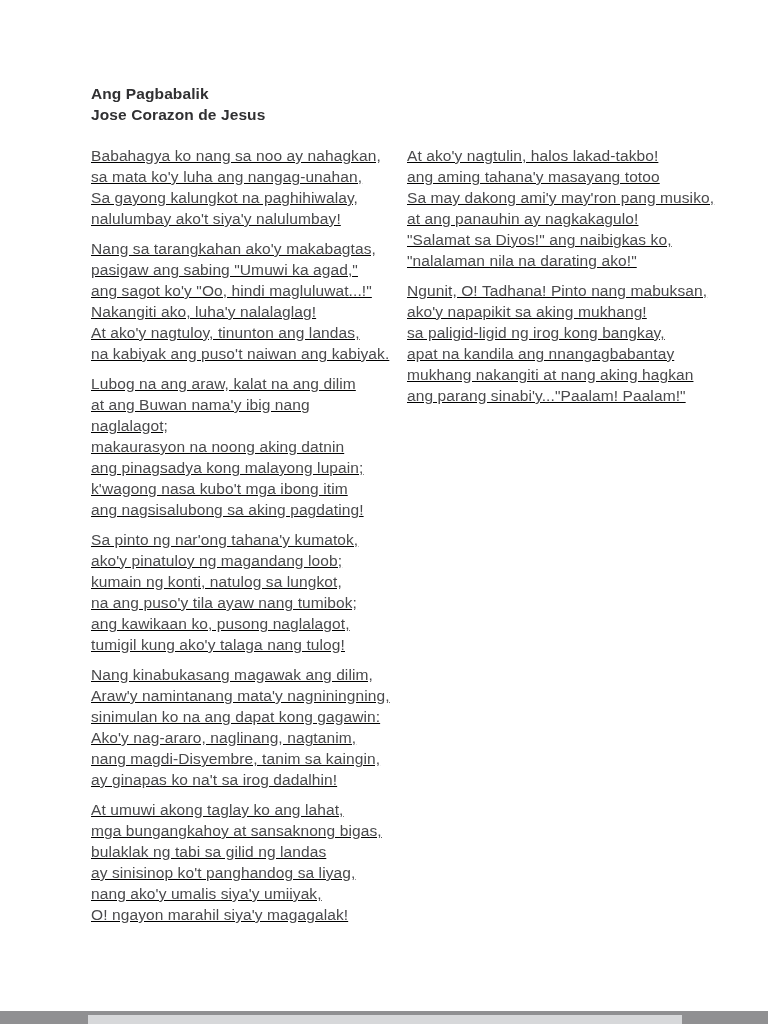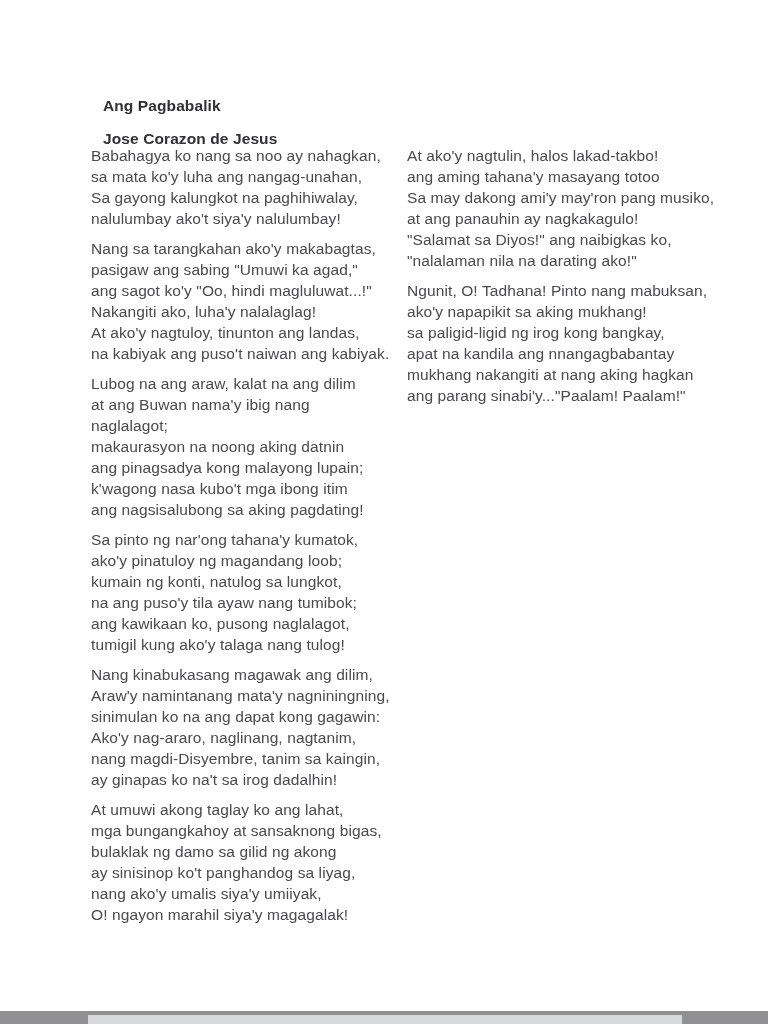--- a/index.html
+++ b/index.html
@@ -16,30 +16,30 @@
     font-family:"Liberation Sans", sans-serif;
   }
   .page{
     position:absolute;left:0;top:0;right:0;bottom:13px;
     background:var(--page-bg);
   }
   .poem-header{
     position:absolute;left:91px;top:83px;
   }
   .poem-title,.poem-author{
-    margin:12px;font-size:15.5px;font-weight:bold;line-height:21px;
+    margin:0;font-size:15.5px;font-weight:bold;line-height:21px;
     color:var(--title-color);letter-spacing:.1px;
   }
   .columns{
     position:absolute;left:91px;top:145px;right:10px;
     display:flex;align-items:flex-start;
   }
   .column{display:block;}
-  .column.left{width:316px;flex:0 0 316px;}
-  .column.right{flex:1;}
+  .column.left{width:316px;flex:0 0 316px;text-decoration:underline;}
+  .column.right{flex:1;text-decoration:underline;}
   .stanza{margin:0 0 9px 0;}
   .line{
     font-size:15.5px;line-height:21px;color:var(--text-color);
     white-space:nowrap;letter-spacing:.1px;
   }
   .page-gap{
     position:absolute;left:0;right:0;bottom:0;height:13px;
     background:var(--gap-bg);
   }
   .next-page-edge{
@@ -94,21 +94,21 @@
           <div class="line">Nang kinabukasang magawak ang dilim,</div>
           <div class="line">Araw'y namintanang mata'y nagniningning,</div>
           <div class="line">sinimulan ko na ang dapat kong gagawin:</div>
           <div class="line">Ako'y nag-araro, naglinang, nagtanim,</div>
           <div class="line">nang magdi-Disyembre, tanim sa kaingin,</div>
           <div class="line">ay ginapas ko na't sa irog dadalhin!</div>
         </div>
         <div class="stanza">
           <div class="line">At umuwi akong taglay ko ang lahat,</div>
           <div class="line">mga bungangkahoy at sansaknong bigas,</div>
-          <div class="line">bulaklak ng damo sa gilid ng akong</div>
+          <div class="line">bulaklak ng tabi sa gilid ng landas</div>
           <div class="line">ay sinisinop ko't panghandog sa liyag,</div>
           <div class="line">nang ako'y umalis siya'y umiiyak,</div>
           <div class="line">O! ngayon marahil siya'y magagalak!</div>
         </div>
       </div>
     <div class="column right">
         <div class="stanza">
           <div class="line">At ako'y nagtulin, halos lakad-takbo!</div>
           <div class="line">ang aming tahana'y masayang totoo</div>
           <div class="line">Sa may dakong ami'y may'ron pang musiko,</div>

